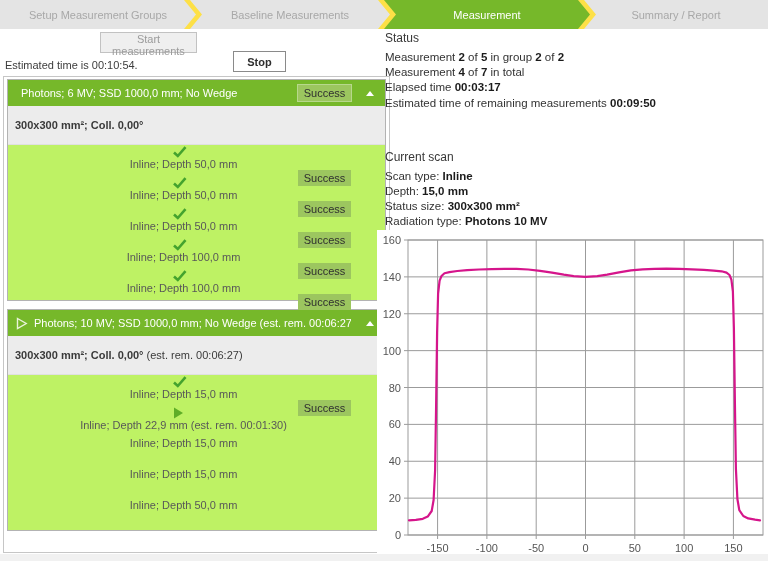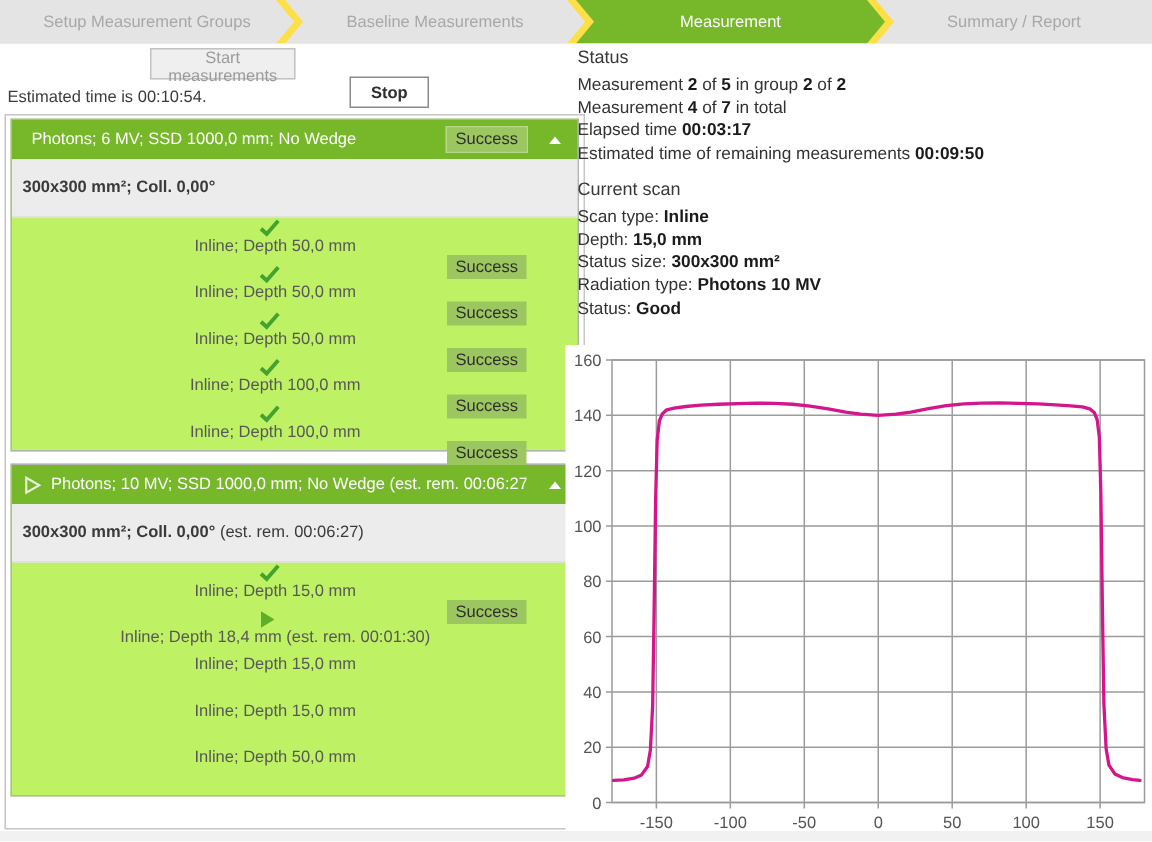--- a/index.html
+++ b/index.html
@@ -38,21 +38,21 @@
   .subhead b { font-weight:bold; }
   .subhead .suffix { font-weight:normal; white-space:pre; }
   .row { height:31px; display:flex; align-items:center; padding:0 34px 0 8px; font-size:11px; color:#585858; cursor:default;flex-direction:column; }
   .row .icon { width:15px; height:13px; margin-right:7px; flex:none; display:inline-flex; align-items:center; }
   .row .badge { margin-left:auto; }
   .row .lbl { white-space:nowrap; }
 
   
   .right-panel { position:absolute; left:385px; top:31px; width:380px; }
   .right-panel h2 { font-size:12px; font-weight:400; color:#383838; margin:0 0 5px 0; }
-  .right-panel h2.cs { margin-top:8px; }
+  .right-panel h2.cs { margin-top:39px; }
   .right-panel p { font-size:11.5px; color:#333; margin:0; line-height:15.2px; }
   .right-panel p b { color:#1b1b1b; }
 
   .chart { position:absolute; left:377px; top:230px; width:391px; height:330px; background:#fff; }
   .chart svg text { font-family:"Liberation Sans",sans-serif; font-size:11px; fill:#555; }
 </style>
 </head>
 <body>
 
 <div class="app">
@@ -157,21 +157,21 @@
           </span>
         <span class="lbl">Inline; Depth 15,0 mm</span>
         <span class="badge">Success</span>
       </div>
       <div class="row">
         <span class="icon">
             <svg width="11" height="12" viewBox="0 0 11 12">
               <path d="M1 0.5 L10 6 L1 11.5 Z" fill="#5fae27"></path>
             </svg>
           </span>
-        <span class="lbl">Inline; Depth 18,4 mm (est. rem. 00:01:30)</span>
+        <span class="lbl">Inline; Depth 22,9 mm (est. rem. 00:01:30)</span>
       </div>
       <div class="row">
         <span class="lbl">Inline; Depth 15,0 mm</span>
       </div>
       <div class="row">
         <span class="lbl">Inline; Depth 15,0 mm</span>
       </div>
       <div class="row">
         <span class="lbl">Inline; Depth 50,0 mm</span>
       </div>

